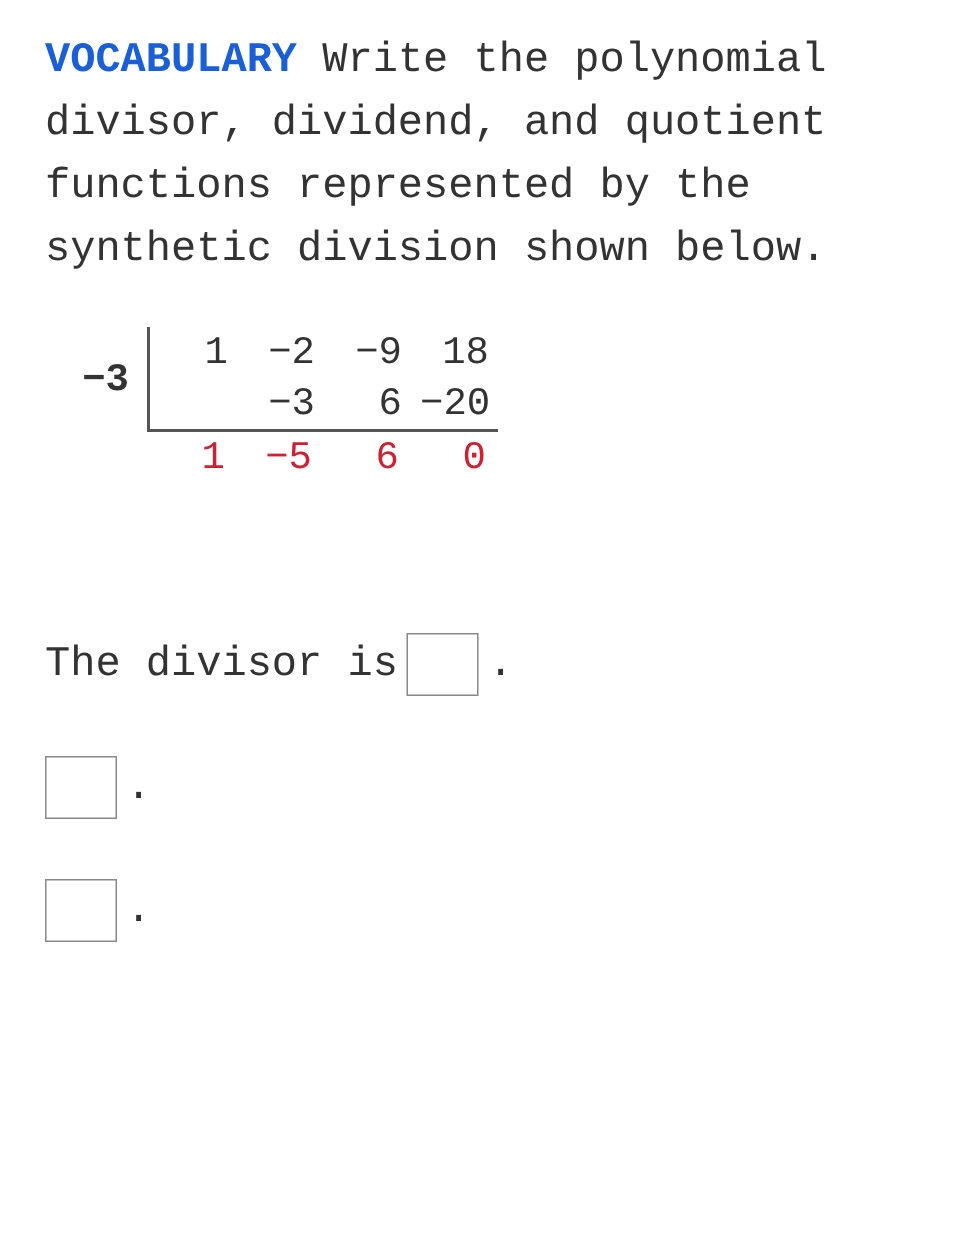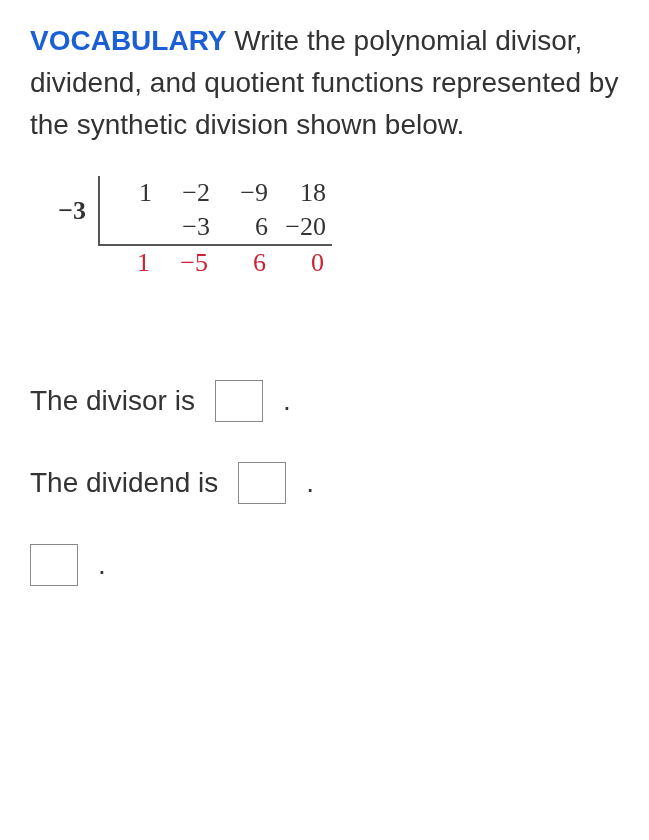--- a/index.html
+++ b/index.html
@@ -1,15 +1,15 @@
 <!DOCTYPE html>
 <html><head>
   <meta charset="utf-8">
   <style>
-    * { box-sizing: border-box; margin: 0; padding: 0; }
+    * { box-sizing: border-box; margin: 0; padding: 0; font-family: Liberation Mono, monospace; }
     body {
       font-family: Arial, Helvetica, sans-serif;
       background: #fff;
       width: 649px;
       height: 840px;
       padding: 20px 30px;
       color: #333;
     }
     .prompt {
       font-size: 28px;
@@ -53,21 +53,21 @@
     .empty-cell {
       width: 58px;
     }
     .red { color: #c23; }
     .answer-row {
       font-size: 28px;
       margin-top: 40px;
       margin-bottom: 40px;
       display: flex;
       align-items: center;
-      gap: 20px;
+      gap: 6px;
     }
     .answer-input {
       display: inline-block;
       width: 48px;
       height: 42px;
       border: 1.5px solid #888;
       background: #fff;
       vertical-align: middle;
     }
     .period { font-size: 28px; }
@@ -113,21 +113,20 @@
   </div>
 </div>
 
 <div class="answer-row">
   <span>The divisor is</span>
   <span class="answer-input"></span>
     <span class="period">.</span>
 </div>
 
 <div class="answer-row">
-  <span>The dividend is</span>
   <span class="answer-input"></span>
     <span class="period">.</span>
 </div>
 
 <div class="answer-row">
   <span class="answer-input"></span>
     <span class="period">.</span>
 </div>
 
 

